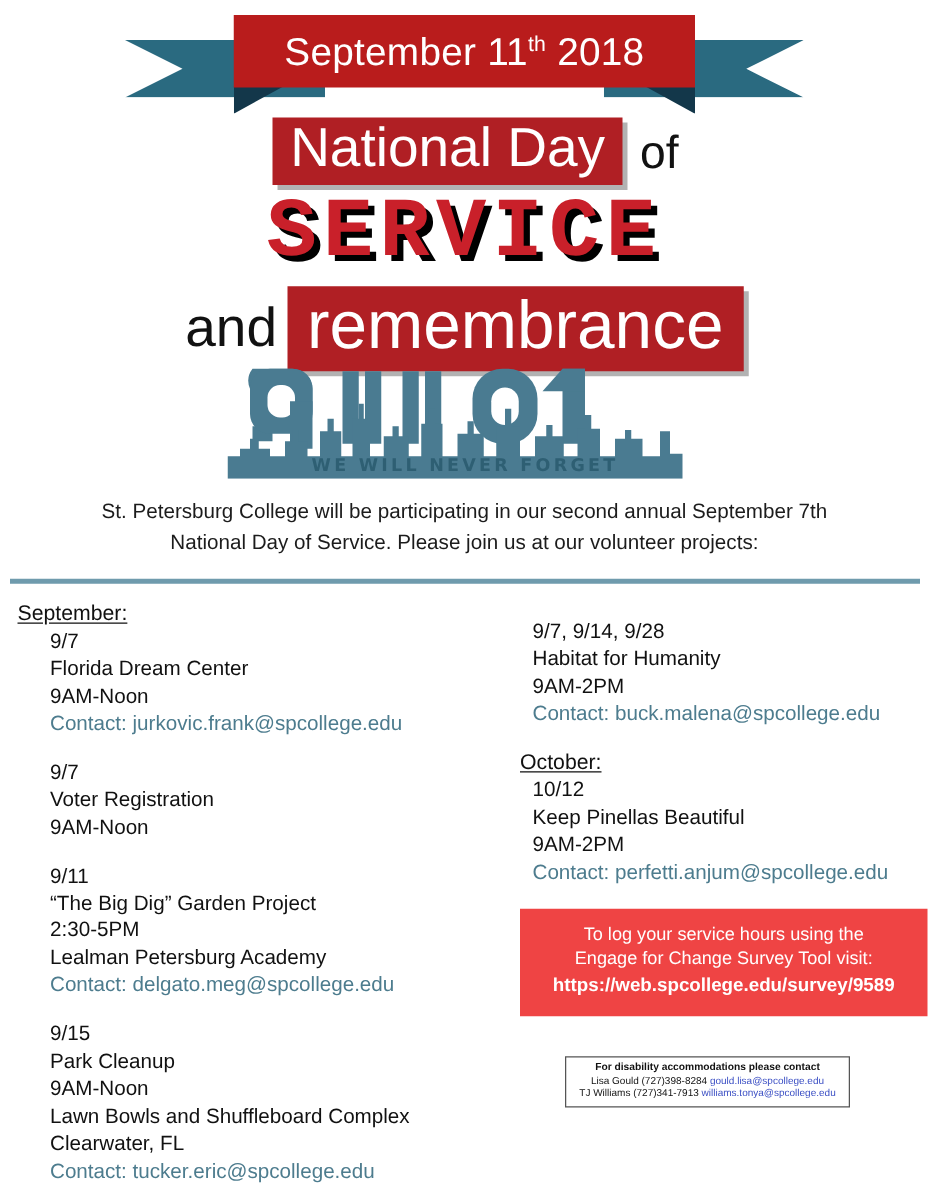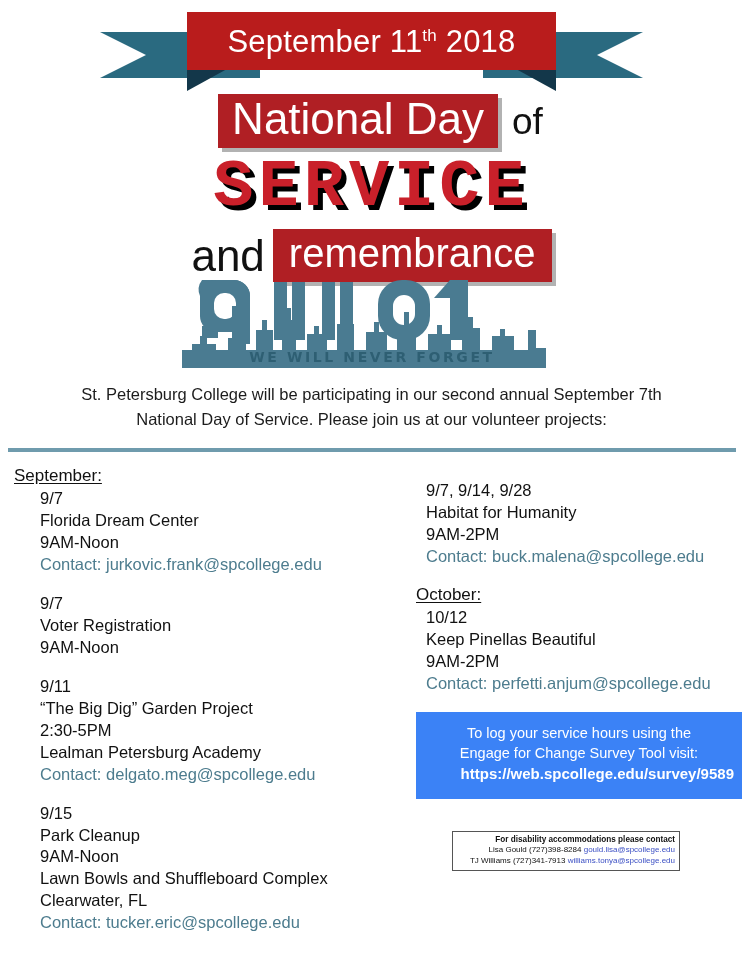--- a/index.html
+++ b/index.html
@@ -67,21 +67,21 @@
     color: #c9202a;
     text-shadow: 5px 5px 0 #000;
     line-height: 1;
   }
 
   .line-3 {
     display: flex; align-items: center; justify-content: center;
     gap: 8px; margin-top: 8px;
   }
   .plain-and { font-size: 44px; color: #111; line-height: 1; }
-  .redbox.remembrance { font-size: 40px; padding: 3px 16px 8px 16px; }
+  .redbox.remembrance { font-size: 54px; padding: 3px 16px 8px 16px; }
 
   
   .logo-wrap {
     position: relative; width: 380px; height: 92px;
     margin: -6px auto 0 auto;
   }
   .logo-svg { display: block; width: 380px; height: 92px; }
 
   
   .intro {
@@ -110,34 +110,34 @@
     font-size: 16.5px; line-height: 1.33; color: #111; white-space: nowrap;
   }
   .event .contact { color: #4d7c8e; }
 
   .col-right .event { margin-left: 22px; }
   .col-right .month { margin-left: 12px; }
   .spacer-top { height: 14px; }
 
   
   .survey {
-    background: #3b82f6; color: #ffffff;
+    background: #ef4444; color: #ffffff;
     width: 326px; margin: 10px 0 0 12px;
     padding: 12px 8px 14px 8px;
     text-align: center; line-height: 1.36;
   }
   .survey .s1 { font-size: 14.5px; }
-  .survey .s2 { font-size: 15px; font-weight: 700; margin-top: 1px; text-align: right; }
+  .survey .s2 { font-size: 15px; font-weight: 700; margin-top: 1px; }
 
   
   .accom {
     border: 1px solid #555; background: #fff;
     width: 228px; margin: 32px 0 0 48px;
     padding: 3px 4px 4px 4px;
-    text-align: right; line-height: 1.3;
+    text-align: center; line-height: 1.3;
   }
   .accom .a-title { font-size: 8.2px; font-weight: 700; color: #111; }
   .accom .a-row { font-size: 8px; color: #111; white-space: nowrap; }
   .accom .a-mail { color: #3b4fc4; }
 </style>
 </head>
 <body>
 
 <div class="flyer">
 

